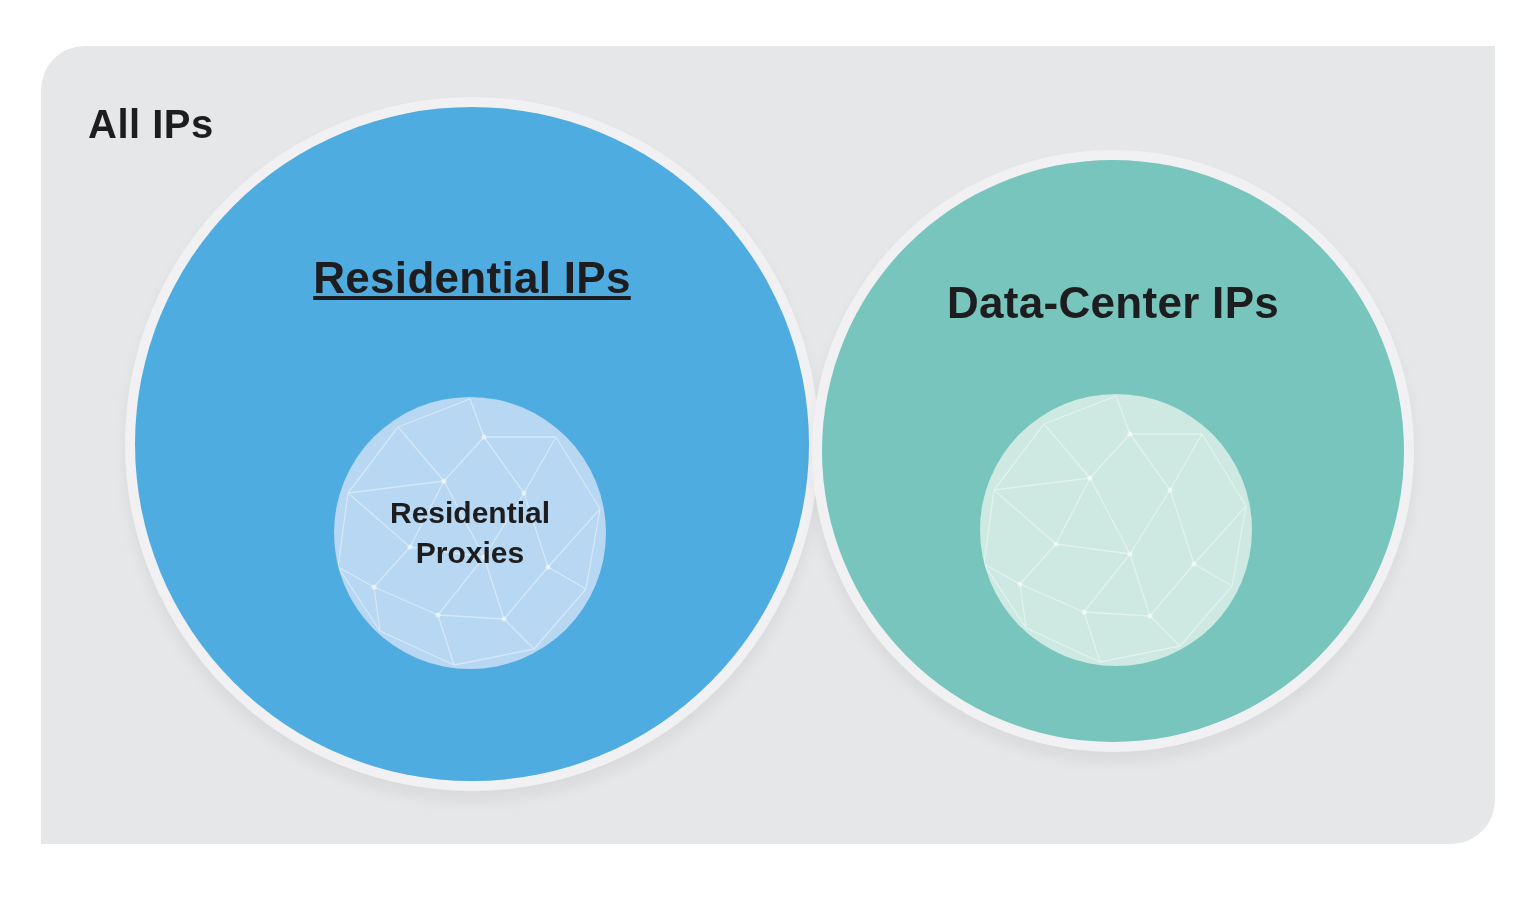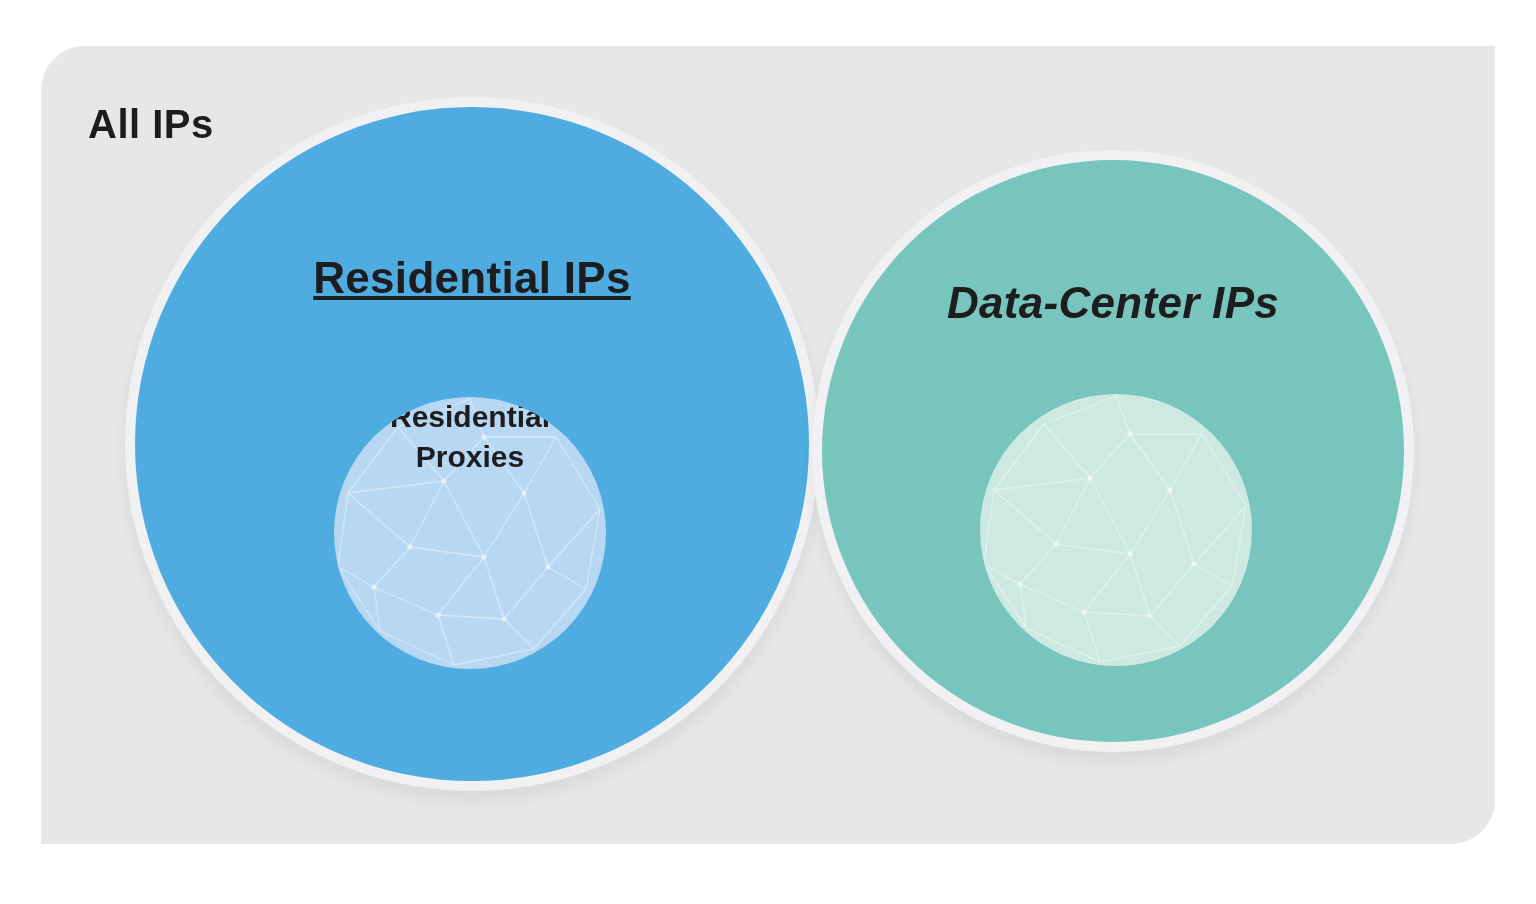--- a/index.html
+++ b/index.html
@@ -40,38 +40,38 @@
   }
   .circle.residential{
     left:94px;top:61px;width:674px;height:674px;
     background:var(--residential-fill);
     box-shadow:0 0 0 10px var(--ring), 0 10px 16px 10px rgba(0,0,0,0.06);
   }
   .circle.datacenter{
     left:781px;top:114px;width:582px;height:582px;
     background:var(--datacenter-fill);
     box-shadow:0 0 0 10px var(--ring), 0 10px 16px 10px rgba(0,0,0,0.06);
-    font-style:italic;
   }
   .circle-label{
     position:absolute;
     left:0;right:0;
     text-align:center;
     font-size:44px;
     font-weight:bold;
     letter-spacing:0.3px;
   }
   .circle.residential .circle-label{top:146px;text-decoration:underline;}
   .circle.datacenter .circle-label{top:118px;}
   .subcircle{
     position:absolute;
     width:272px;height:272px;
     border-radius:50%;
     overflow:hidden;
     display:flex;
+    align-items:center;
     justify-content:center;
   }
   .subcircle.residential-sub{
     left:199px;top:290px;
     background:var(--residential-proxies-fill);
   }
   .subcircle.datacenter-sub{
     left:158px;top:234px;
     background:var(--datacenter-proxies-fill);
   }

